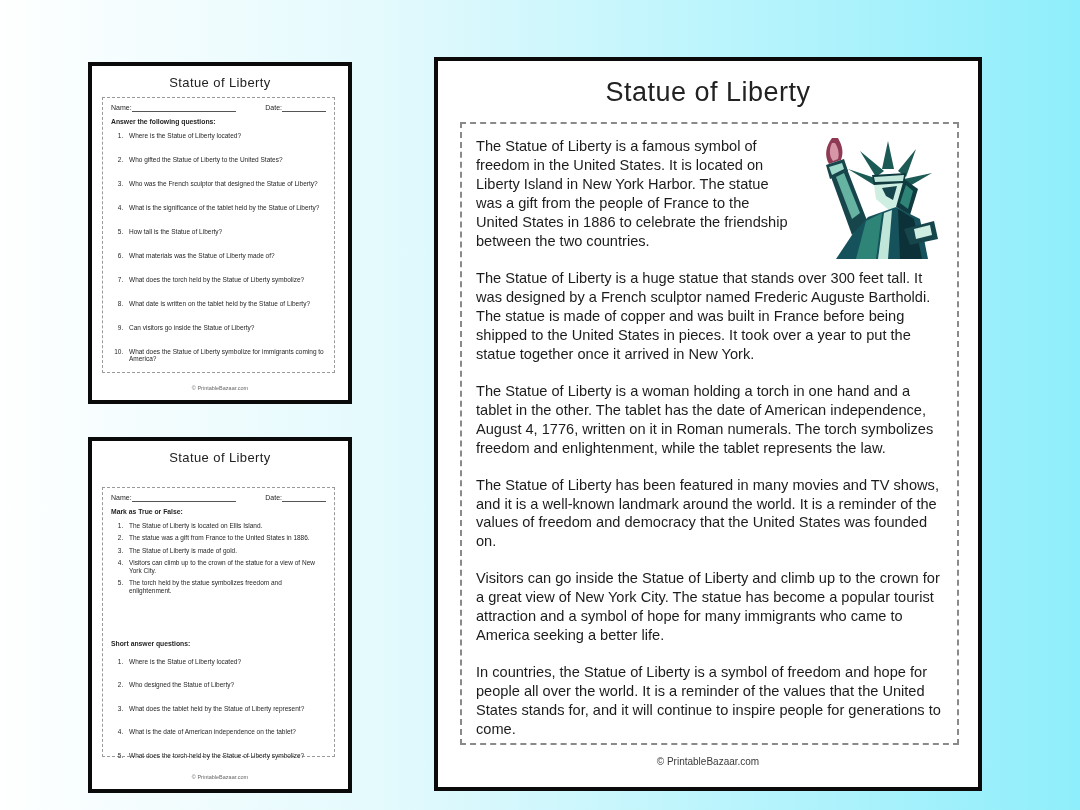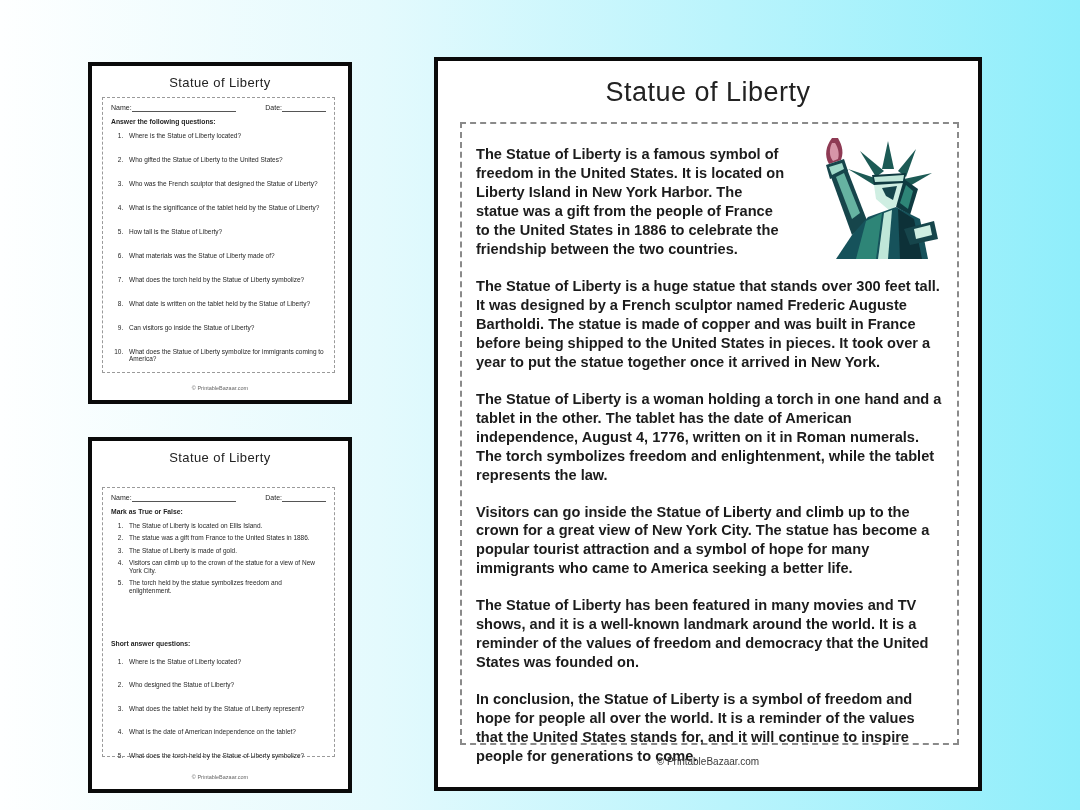--- a/index.html
+++ b/index.html
@@ -50,21 +50,21 @@
   .article { left: 434px; top: 57px; width: 548px; height: 734px; }
   .article-title {
     margin: 16px 0 0; text-align: center;
     font-size: 27px; font-weight: 500; letter-spacing: .5px; color: #222;
   }
   .article-frame {
     position: absolute; left: 22px; right: 19px; top: 61px; bottom: 42px;
     border: 2px dashed #8a8a8a; padding: 13px 14px;
     font-size: 14.6px; line-height: 1.3; color: #1c1c1c;
   }
-  .article-frame p { margin: 8px 0 18px; font-weight: bold; }
+  .article-frame p { margin: 0 0 18px; }
   .statue-fig { float: right; width: 142px; height: 122px; margin: 0 0 8px 12px; }
   .statue-fig svg { display: block; width: 100%; height: 100%; }
   .article-footer {
     position: absolute; left: 0; right: 0; bottom: 20px;
     text-align: center; font-size: 10px; color: #3a3a3a;
   }
 </style>
 </head>
 <body>
 
@@ -171,20 +171,20 @@
           <polygon points="82,76 90,73 86,122 76,122" fill="#bfe6d8"></polygon>
           <polygon points="96,72 112,82 120,122 98,122" fill="#0d3138"></polygon>
 
           <polygon points="102,92 132,84 136,102 108,108" fill="#16454b"></polygon>
           <polygon points="112,92 128,88 130,98 114,102" fill="#cfeee2"></polygon>
         </svg>
       </figure>
       <p>The Statue of Liberty is a famous symbol of freedom in the United States. It is located on Liberty Island in New York Harbor. The statue was a gift from the people of France to the United States in 1886 to celebrate the friendship between the two countries.</p>
       <p>The Statue of Liberty is a huge statue that stands over 300 feet tall. It was designed by a French sculptor named Frederic Auguste Bartholdi. The statue is made of copper and was built in France before being shipped to the United States in pieces. It took over a year to put the statue together once it arrived in New York.</p>
       <p>The Statue of Liberty is a woman holding a torch in one hand and a tablet in the other. The tablet has the date of American independence, August 4, 1776, written on it in Roman numerals. The torch symbolizes freedom and enlightenment, while the tablet represents the law.</p>
+      <p>The Statue of Liberty has been featured in many movies and TV shows, and it is a well-known landmark around the world. It is a reminder of the values of freedom and democracy that the United States was founded on.</p>
       <p>Visitors can go inside the Statue of Liberty and climb up to the crown for a great view of New York City. The statue has become a popular tourist attraction and a symbol of hope for many immigrants who came to America seeking a better life.</p>
-      <p>The Statue of Liberty has been featured in many movies and TV shows, and it is a well-known landmark around the world. It is a reminder of the values of freedom and democracy that the United States was founded on.</p>
-      <p>In conclusion, the Statue of Liberty is a symbol of freedom and hope for people all over the world. It is a reminder of the values that the United States stands for, and it will continue to inspire people for generations to come.</p>
+      <p>In countries, the Statue of Liberty is a symbol of freedom and hope for people all over the world. It is a reminder of the values that the United States stands for, and it will continue to inspire people for generations to come.</p>
     </div>
     <div class="article-footer">© PrintableBazaar.com</div>
   </section>
 
 </div>
 
 </body></html>

